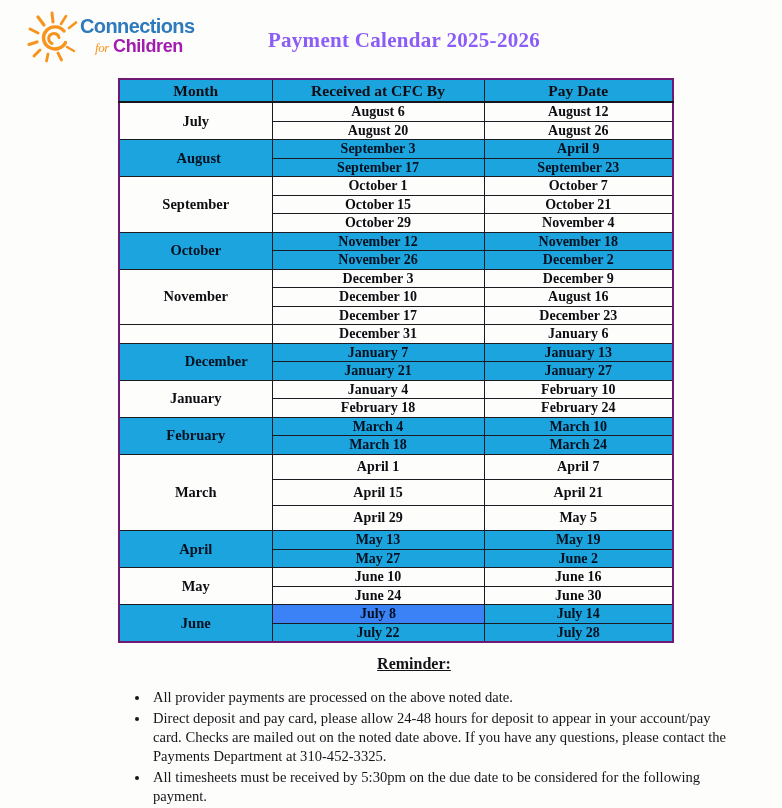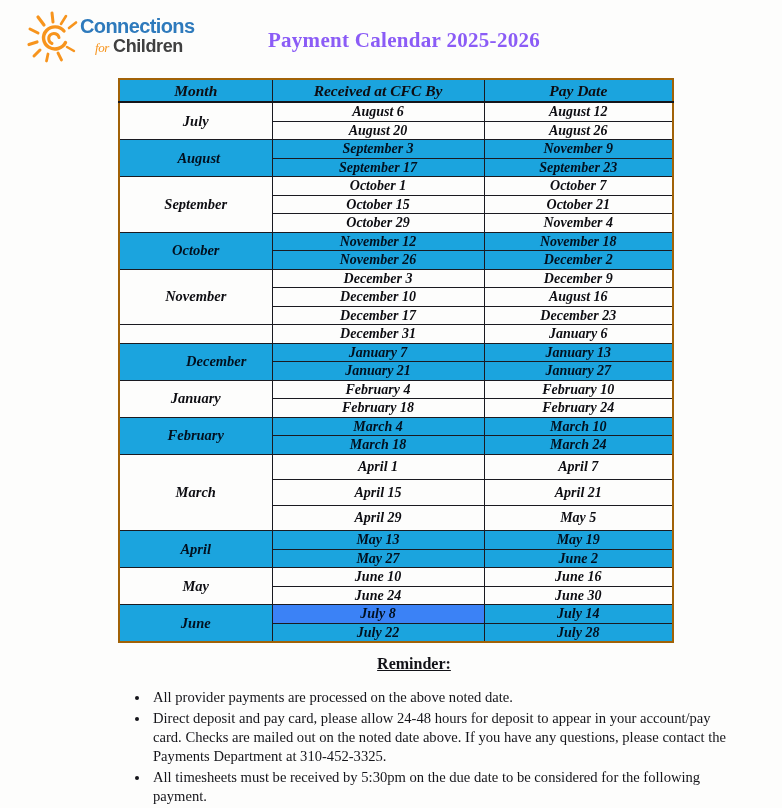--- a/index.html
+++ b/index.html
@@ -13,39 +13,38 @@
   }
   .page { position:absolute; inset:0; background:#fdfdfc; }
 
   
   .logo { position:absolute; left:26px; top:6px; display:flex; align-items:center; }
   .logo svg { display:block; }
   .logo-text { margin-left:-4px; font-family:"Liberation Sans","DejaVu Sans",sans-serif; line-height:1; }
   .logo-line1 { font-size:20px; font-weight:bold; letter-spacing:-0.6px; color:#2e7abc; }
   .logo-line2 { margin-top:1px; padding-left:15px; letter-spacing:-0.4px; }
   .logo-for { font-family:"Liberation Serif",serif; font-style:italic; font-size:13px; color:#f7941d; }
-  .logo-children { font-size:18px; font-weight:bold; color:#404040; }
+  .logo-children { font-size:18px; font-weight:bold; color:#a21caf; }
 
   
   .title {
     position:absolute; top:28px; left:0; right:0;
     padding-left:26px; box-sizing:border-box;
     text-align:center;
     font-size:21px; font-weight:bold; letter-spacing:0.3px;
     color:#8b5cf6;
   }
 
   
   .pay-table {
     position:absolute; left:118px; top:78px;
     border-collapse:collapse;
     table-layout:fixed;
     width:554px;
-    border:2px solid #a16207;
-    font-style:italic;
+    border:2px solid #701a75;
   }
   .pay-table th, .pay-table td {
     border:1px solid #1a1a20;
     text-align:center; vertical-align:middle;
     font-weight:bold;
     padding:1px 2px;
     overflow:hidden; white-space:nowrap;
   }
   .pay-table th {
     height:19px; font-size:15.5px;
@@ -127,21 +126,21 @@
           <td>August 6</td>
           <td>August 12</td>
         </tr>
         <tr>
           <td>August 20</td>
           <td>August 26</td>
         </tr>
         <tr class="shaded">
           <td class="month-cell" rowspan="2" style="background: rgb(27, 164, 222); padding-left: 8px;">August</td>
           <td style="background: rgb(27, 164, 222);">September 3</td>
-          <td style="background: rgb(27, 164, 222);">November 9</td>
+          <td style="background: rgb(27, 164, 222);">April 9</td>
         </tr>
         <tr class="shaded">
           <td style="background: rgb(27, 164, 222);">September 17</td>
           <td style="background: rgb(27, 164, 222);">September 23</td>
         </tr>
         <tr>
           <td class="month-cell" rowspan="3">September</td>
           <td>October 1</td>
           <td>October 7</td>
         </tr>
@@ -184,21 +183,21 @@
           <td class="month-cell" rowspan="2" style="background: rgb(27, 164, 222); padding-left: 43px;">December</td>
           <td style="background: rgb(27, 164, 222);">January 7</td>
           <td style="background: rgb(27, 164, 222);">January 13</td>
         </tr>
         <tr class="shaded">
           <td style="background: rgb(27, 164, 222);">January 21</td>
           <td style="background: rgb(27, 164, 222);">January 27</td>
         </tr>
         <tr>
           <td class="month-cell" rowspan="2">January</td>
-          <td>February 4</td>
+          <td>January 4</td>
           <td>February 10</td>
         </tr>
         <tr>
           <td>February 18</td>
           <td>February 24</td>
         </tr>
         <tr class="shaded">
           <td class="month-cell" rowspan="2" style="background: rgb(27, 164, 222);">February</td>
           <td style="background: rgb(27, 164, 222);">March 4</td>
           <td style="background: rgb(27, 164, 222);">March 10</td>

